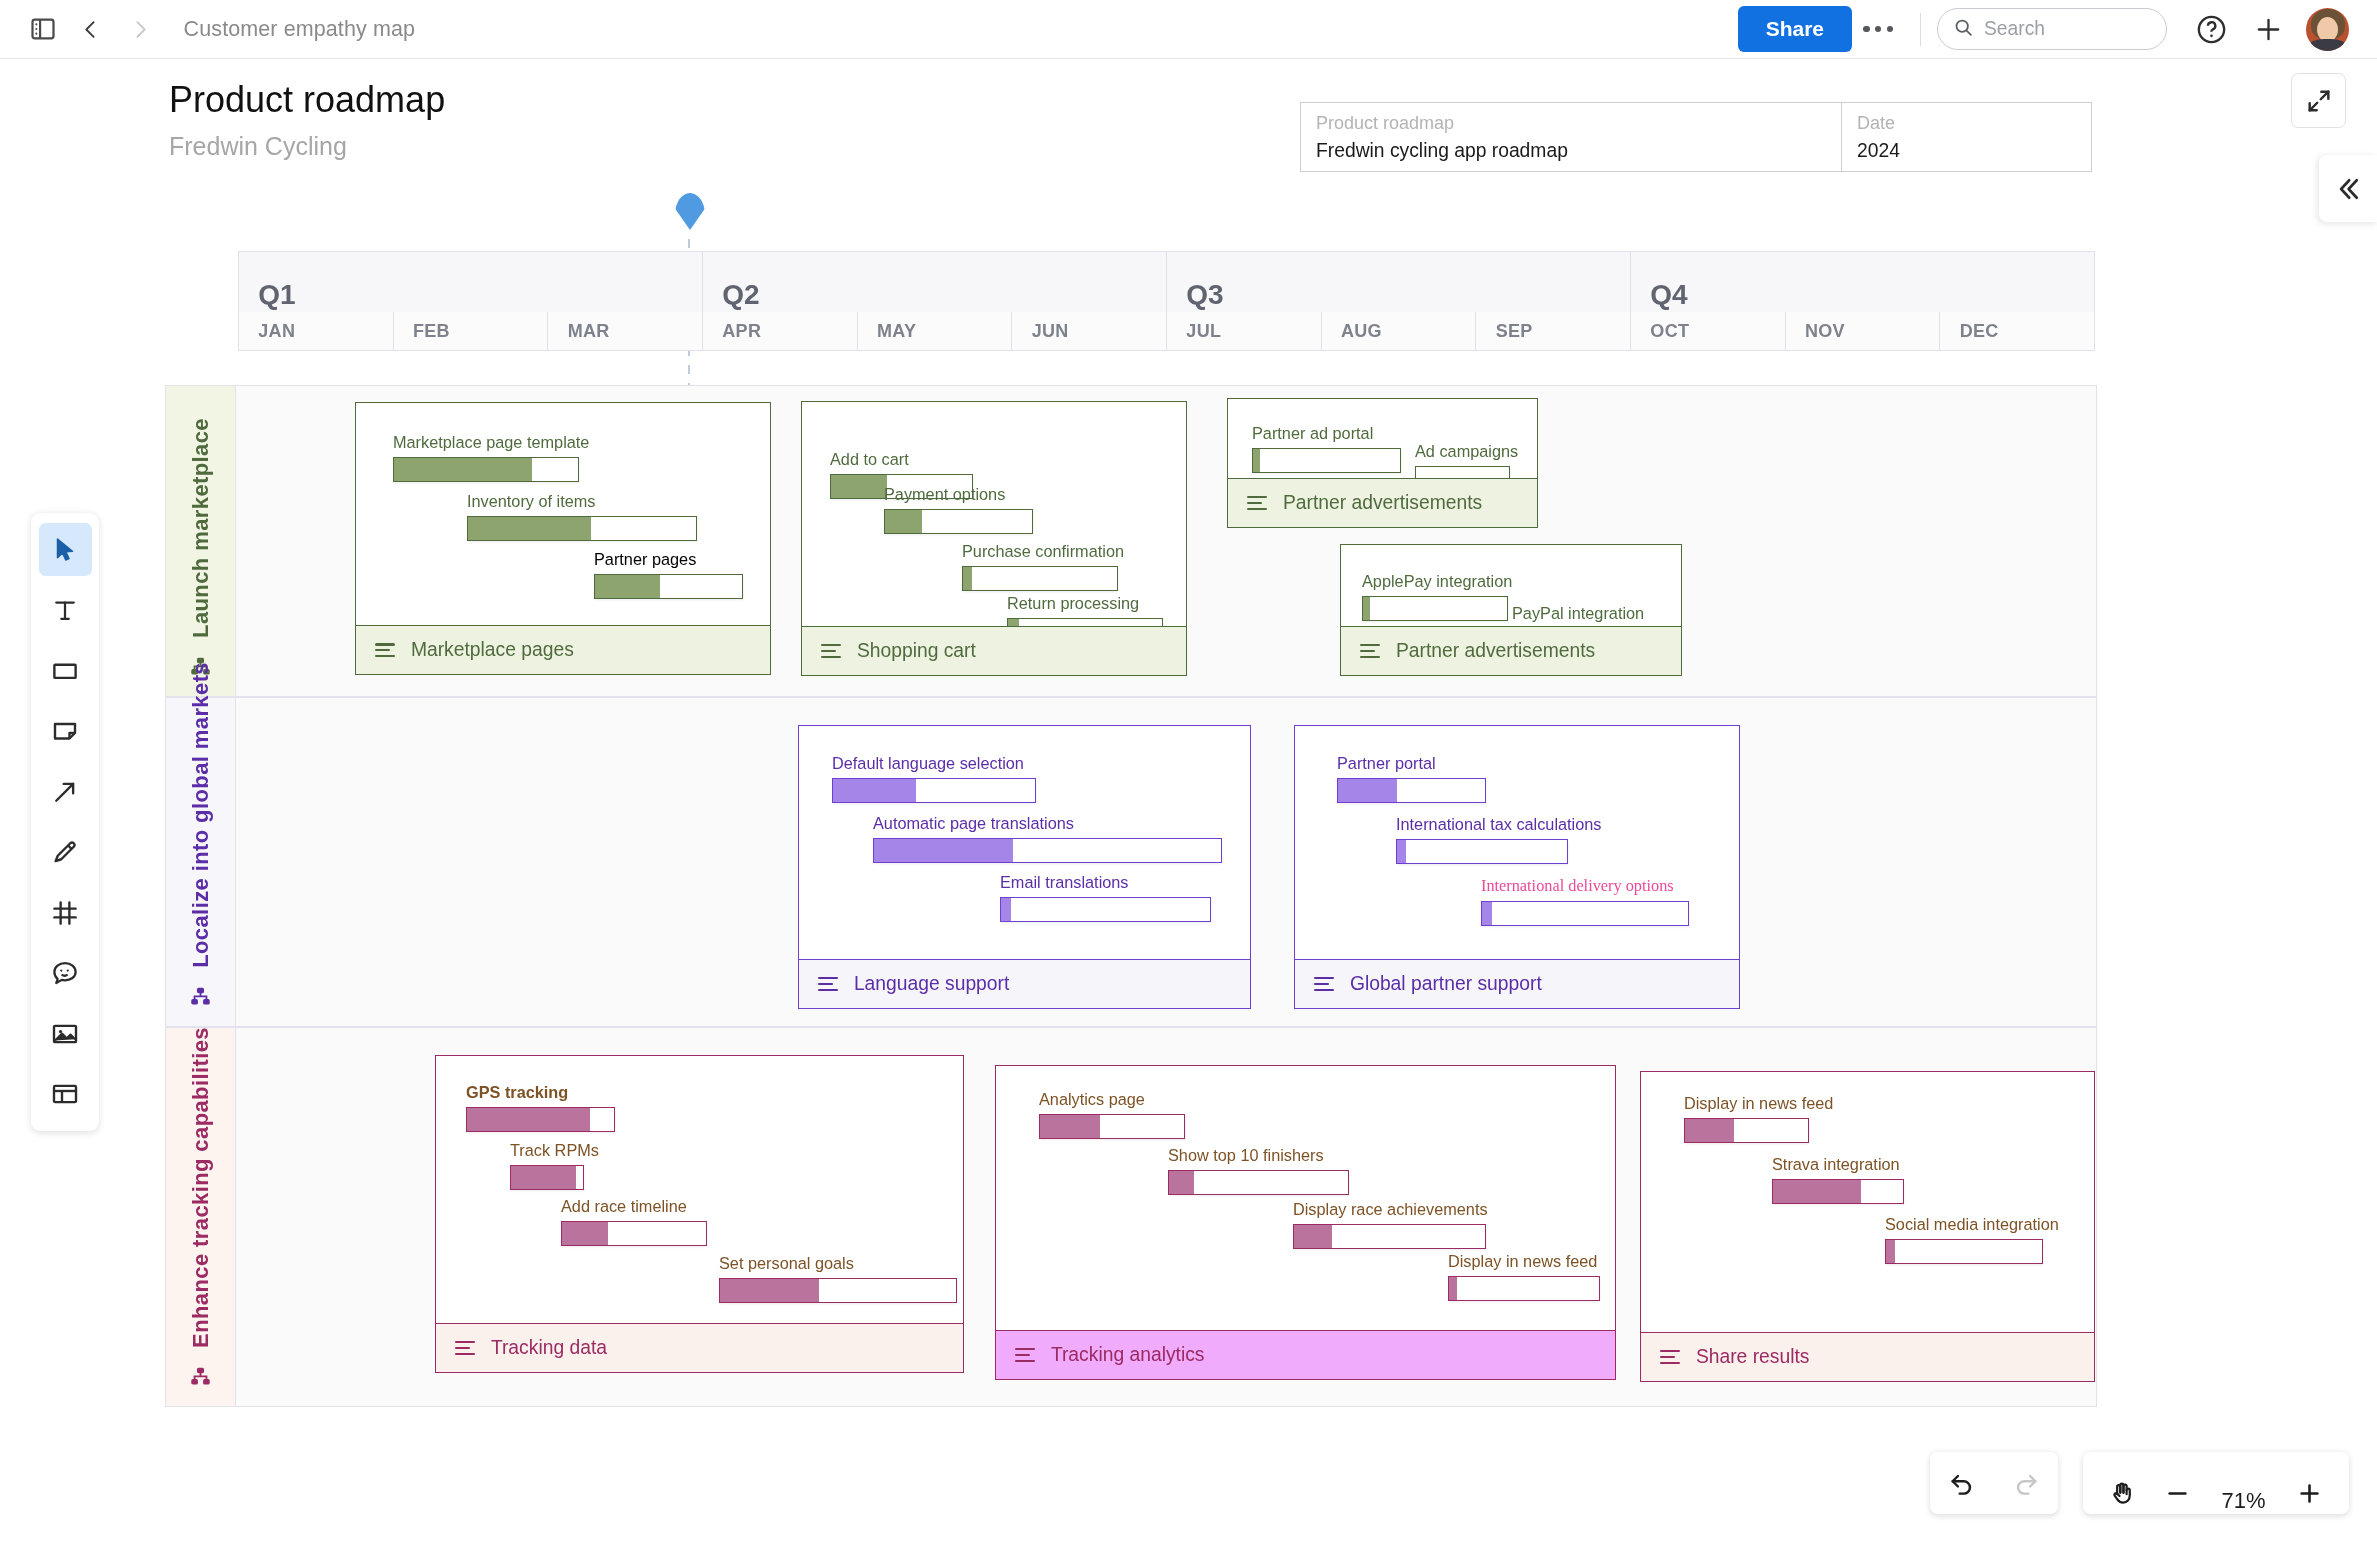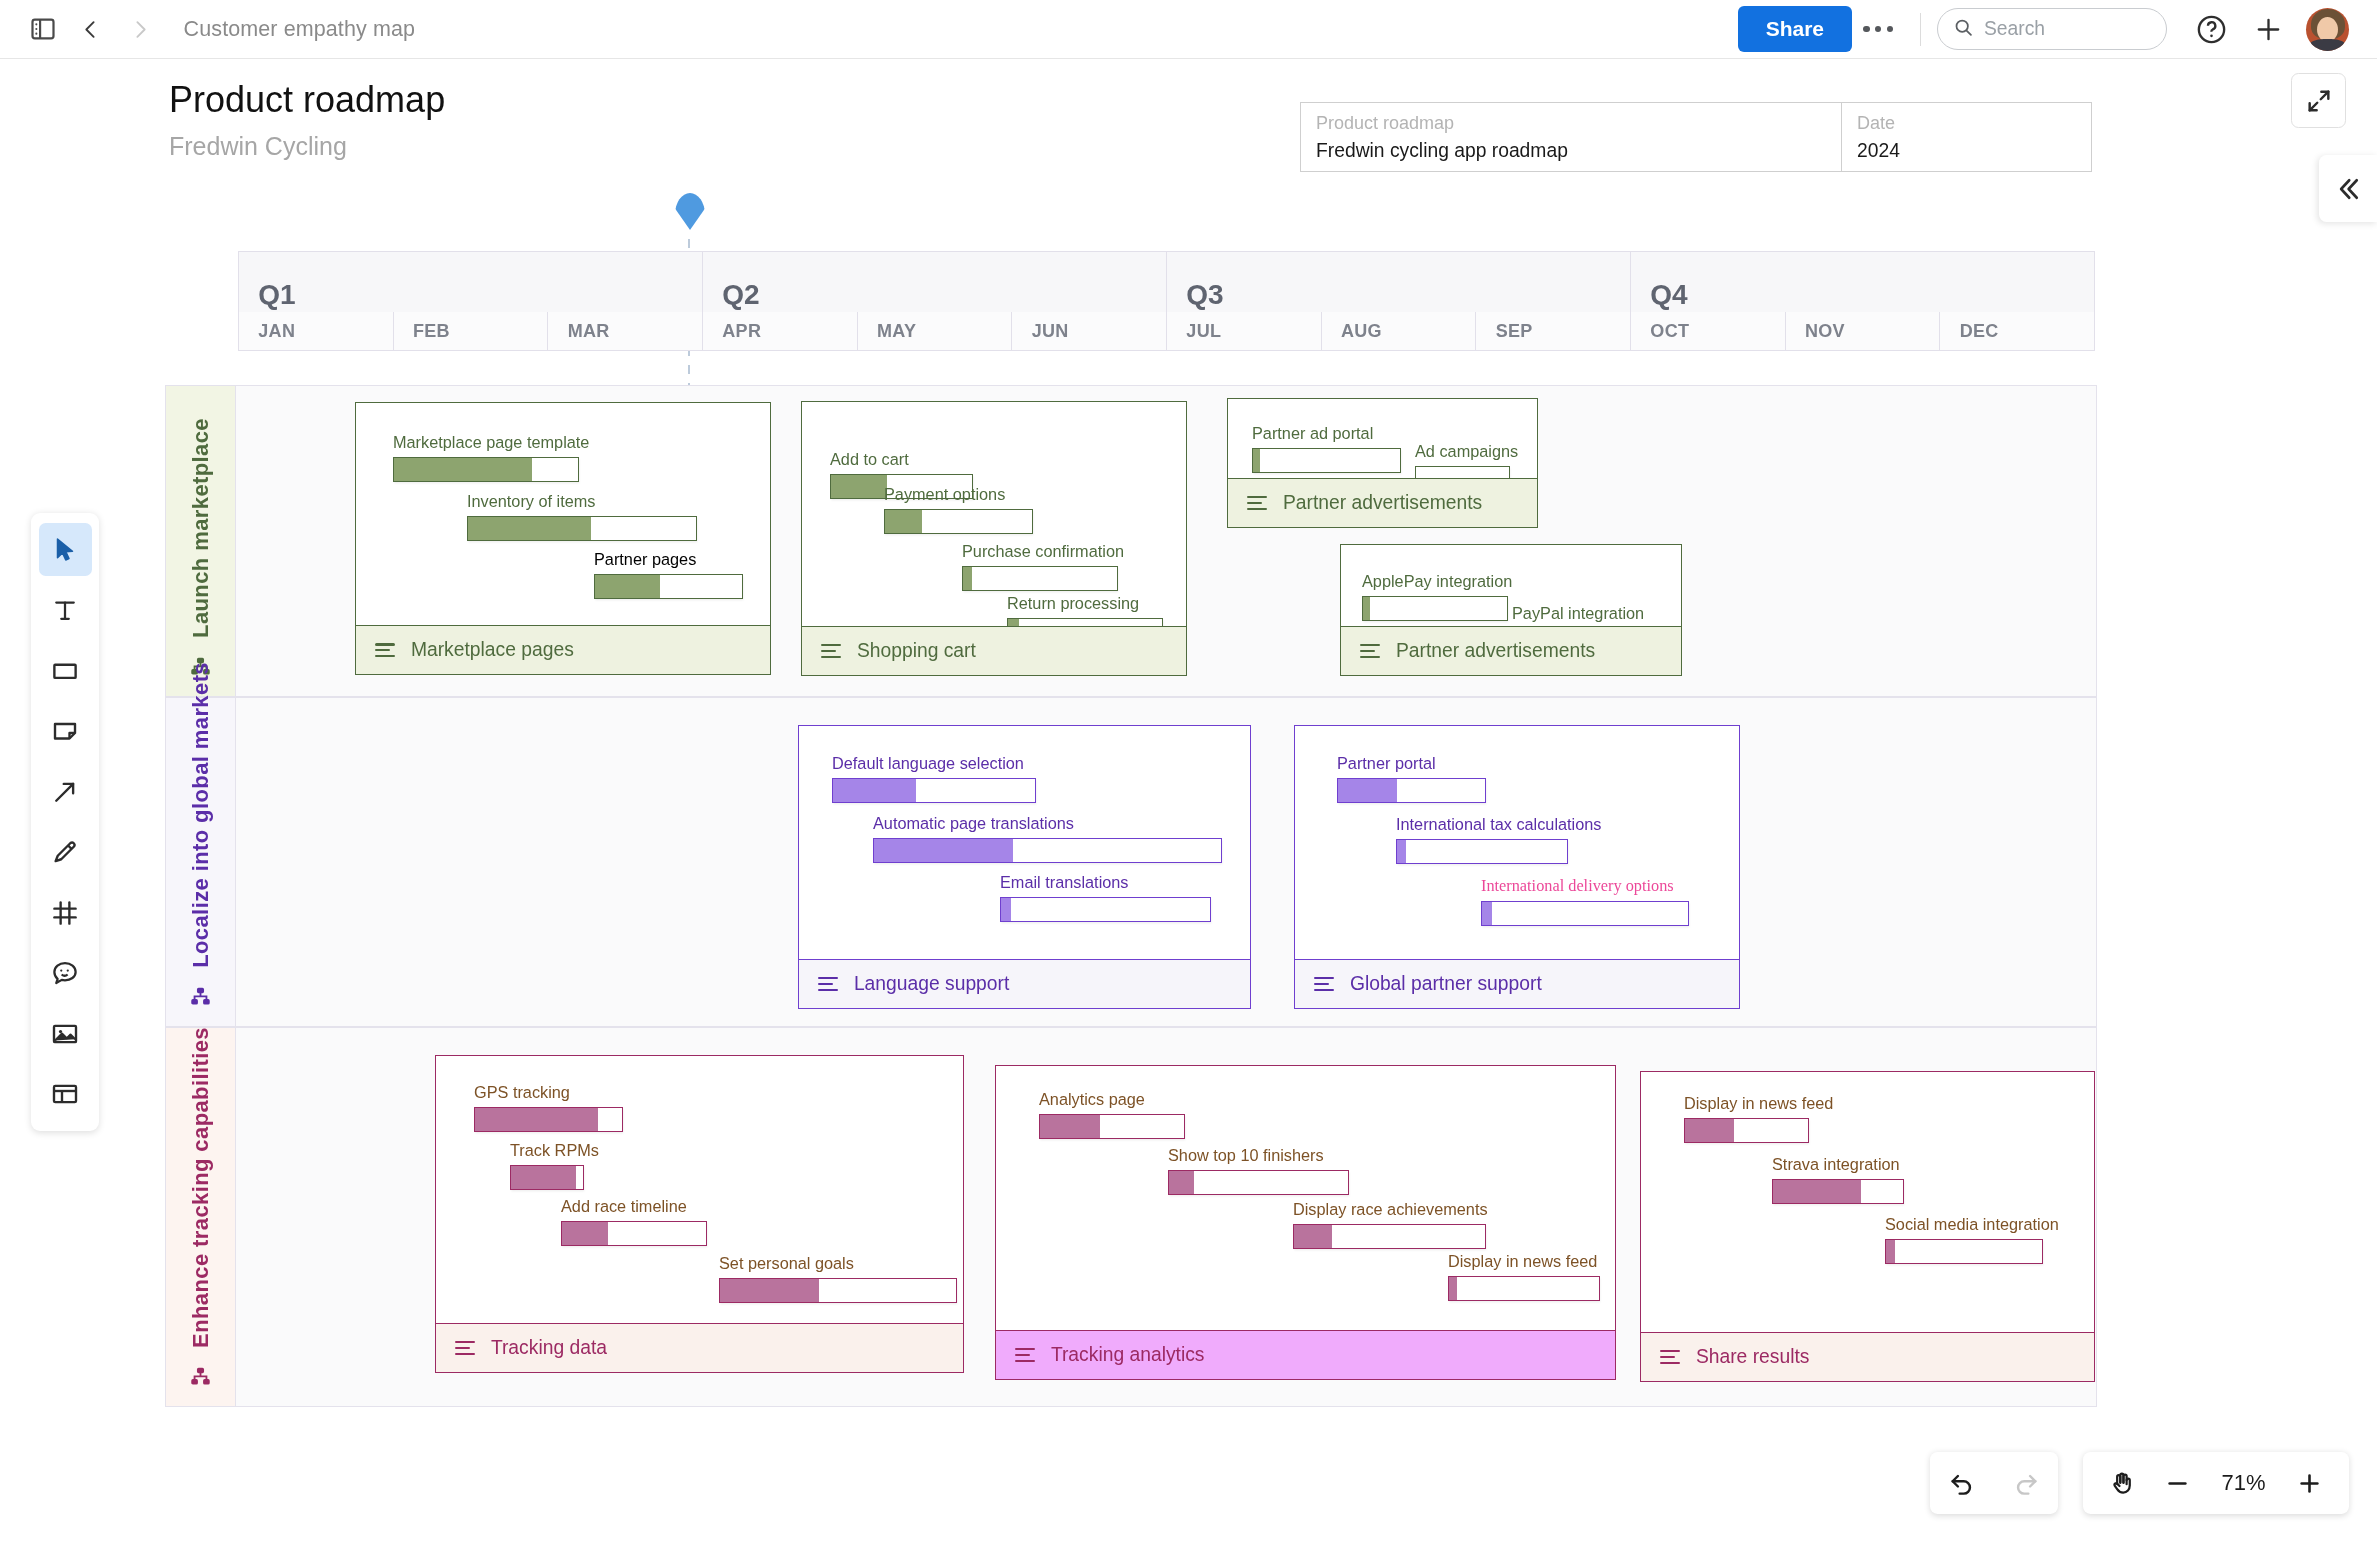--- a/index.html
+++ b/index.html
@@ -157,21 +157,21 @@
 
   
   .undo-group {
     position: absolute; right: 319px; bottom: 43px; width: 128px; height: 62px;
     background: #fff; border-radius: 7.4px; box-shadow: 0 1.5px 6.7px rgba(0,0,0,.14);
     display: flex; align-items: center; justify-content: space-around;
   }
   .zoom-group {
     position: absolute; right: 28px; bottom: 43px; width: 266px; height: 62px;
     background: #fff; border-radius: 7.4px; box-shadow: 0 1.5px 6.7px rgba(0,0,0,.14);
-    display: flex; align-items: center; justify-content: space-around; padding: 0 12px;
+    display: flex; align-items: flex-end; justify-content: space-around; padding: 0 12px;
   }
   .zoom-level { font-size: 22px; color: #1b1b1b; min-width: 64px; text-align: center; cursor: pointer; }
   .ctrl { width: 42px; height: 42px; display:flex; align-items:center; justify-content:center; cursor:pointer; }
 </style>
 </head>
 <body>
 
 <div id="app">
 
   <div class="topbar">
@@ -582,21 +582,21 @@
           <span><svg width="21" height="21" viewBox="0 0 24 24" fill="none" stroke="#9c2a63" stroke-width="2.1" stroke-linecap="round">
               <rect x="9" y="3" width="6" height="4.2" rx="0.8" fill="#9c2a63"></rect>
               <rect x="2.5" y="16" width="5.5" height="4.2" rx="0.8" fill="#9c2a63"></rect>
               <rect x="16" y="16" width="5.5" height="4.2" rx="0.8" fill="#9c2a63"></rect>
               <path d="M12 7.2v4.6M5.2 16v-4.2h13.6V16"></path>
             </svg></span>
           <span class="lane-title" style="color: rgb(156, 42, 99);">Enhance tracking capabilities</span>
         </div>
         <div class="lane-body">
           <div class="epic" style="left: 199px; top: 27px; width: 529px; height: 318px; border-color: rgb(156, 42, 99);">
-            <div class="task" style="left: 38px; top: 27px; width: 149px;">
+            <div class="task" style="left: 30px; top: 27px; width: 149px; font-weight: bold;">
               <div class="task-label" style="color: rgb(125, 82, 38);">GPS tracking</div>
               <div class="bar" style="border-color: rgb(156, 42, 99);">
                 <div class="bar-fill" style="width: 84%; background: rgb(185, 115, 157);"></div>
               </div>
             </div>
             <div class="task" style="left: 74px; top: 85px; width: 74px;">
               <div class="task-label" style="color: rgb(125, 82, 38);">Track RPMs</div>
               <div class="bar" style="border-color: rgb(156, 42, 99);">
                 <div class="bar-fill" style="width: 90%; background: rgb(185, 115, 157);"></div>
               </div>

